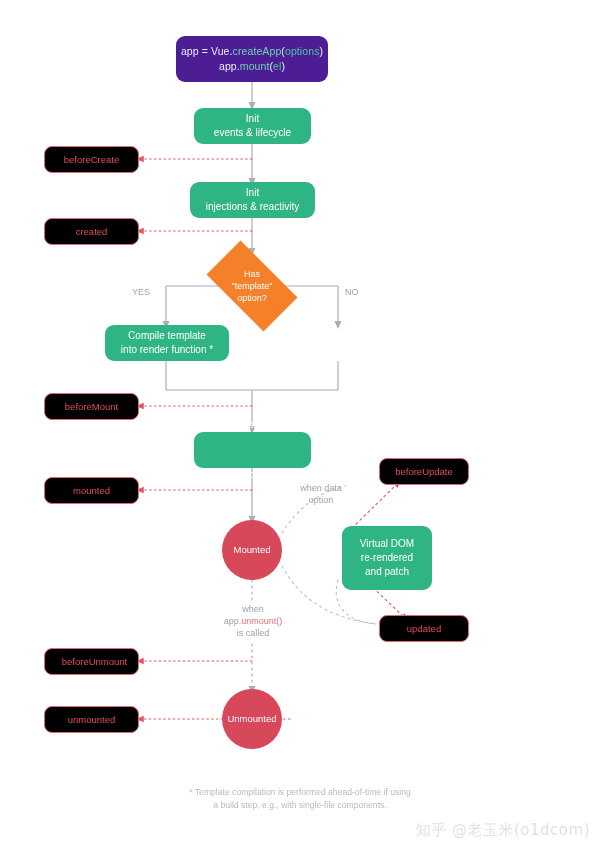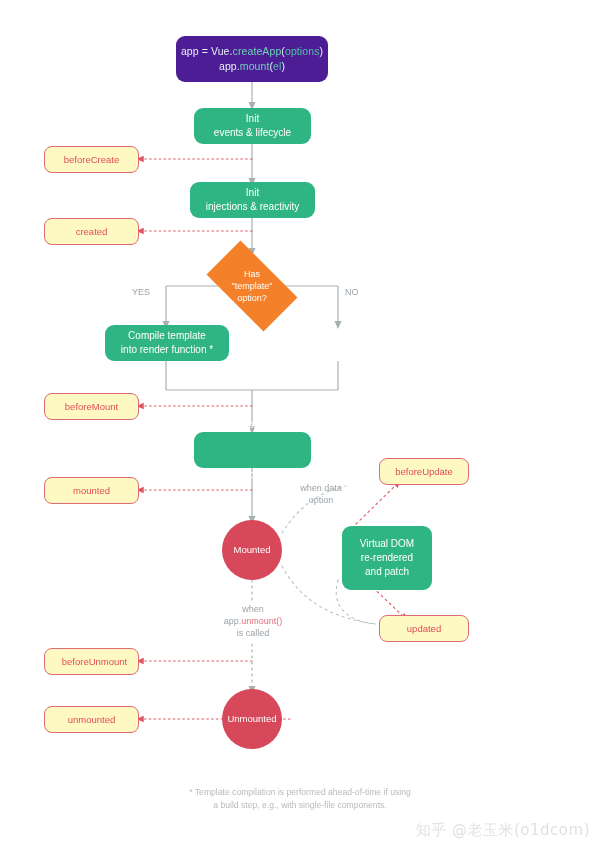--- a/index.html
+++ b/index.html
@@ -81,21 +81,21 @@
     align-items: center;
     justify-content: center;
     color: #ffffff;
     font-size: 9px;
     line-height: 12px;
     text-align: right;
   }
 
   
   .hook-box {
-    background: #fef9c3;
+    background: #000000;
     border: 1.3px solid #dd6a74;
     border-radius: 8px;
     color: #e24c59;
     font-size: 9.5px;
     line-height: 12px;
   }
 
   
   .circle-node {
     border-radius: 50%;

